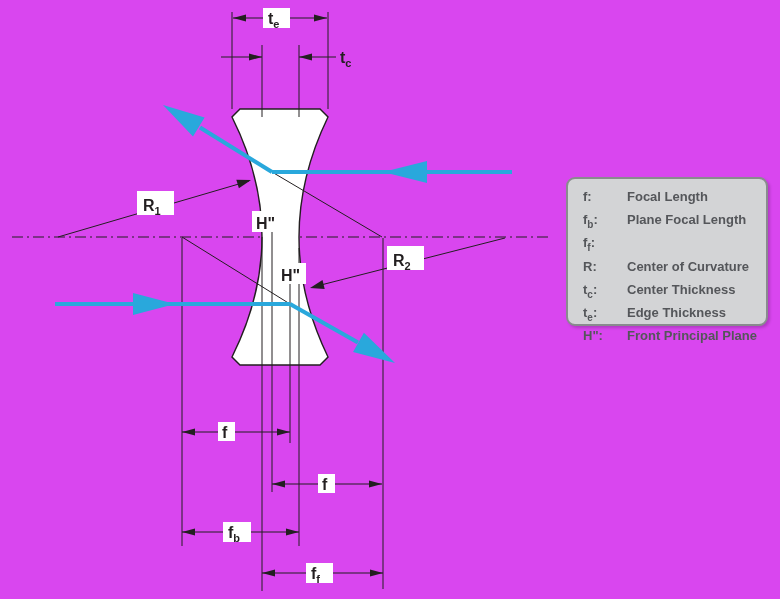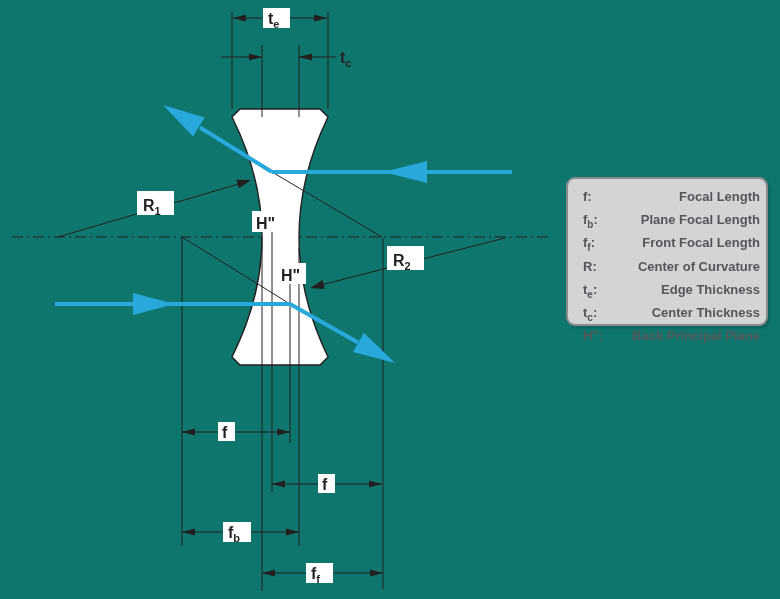--- a/index.html
+++ b/index.html
@@ -1,28 +1,28 @@
 <!DOCTYPE html>
 <html><head>
 <meta charset="utf-8">
 <style>
   html,body{margin:0;padding:0;background:#ffffff;}
-  #stage{position:relative;width:780px;height:599px;background:#0f766e;overflow:hidden;
+  #stage{position:relative;width:780px;height:599px;background:#d946ef;overflow:hidden;
          font-family:"Liberation Sans",sans-serif;text-decoration:underline;}
   svg text{font-family:"Liberation Sans",sans-serif;font-weight:bold;fill:#231f20;}
   .dimlbl{font-size:16px;}
   .sublbl{font-size:11px;}
   .legend{position:absolute;left:566px;top:177px;width:202px;height:149px;box-sizing:border-box;
           background:#d3d4d6;border:2px solid #898b8e;border-radius:9px;
           box-shadow:2px 2px 3px rgba(0,0,0,0.18);
           padding:9px 6px 6px 15px;color:#54565a;font-size:13px;font-weight:bold;}
   .legend-row{display:flex;line-height:18.6px;white-space:nowrap;}
   .legend-sym{width:44px;flex:0 0 44px;}
   .legend-sym sub{font-size:10px;}
-  .legend-desc{flex:1;text-align:right;}
+  .legend-desc{flex:1;}
 </style>
 </head>
 <body>
 
 <div id="stage">
 
 <svg width="780" height="599" viewBox="0 0 780 599">
 
   <line x1="12" y1="237" x2="552" y2="237" stroke="#231f20" stroke-width="1.2" stroke-dasharray="11 4 2 4"></line>
 
@@ -130,33 +130,32 @@
   <div class="legend-row">
     <span class="legend-sym"><span>f</span><sub></sub><span>:</span></span>
     <span class="legend-desc">Focal Length</span>
   </div>
   <div class="legend-row">
     <span class="legend-sym"><span>f</span><sub>b</sub><span>:</span></span>
     <span class="legend-desc">Plane Focal Length</span>
   </div>
   <div class="legend-row">
     <span class="legend-sym"><span>f</span><sub>f</sub><span>:</span></span>
-    <span class="legend-desc">Front Focal Length</span>
   </div>
   <div class="legend-row">
     <span class="legend-sym"><span>R</span><sub></sub><span>:</span></span>
     <span class="legend-desc">Center of Curvature</span>
   </div>
   <div class="legend-row">
+    <span class="legend-sym"><span>t</span><sub>c</sub><span>:</span></span>
+    <span class="legend-desc">Center Thickness</span>
+  </div>
+  <div class="legend-row">
     <span class="legend-sym"><span>t</span><sub>e</sub><span>:</span></span>
     <span class="legend-desc">Edge Thickness</span>
   </div>
   <div class="legend-row">
-    <span class="legend-sym"><span>t</span><sub>c</sub><span>:</span></span>
-    <span class="legend-desc">Center Thickness</span>
-  </div>
-  <div class="legend-row">
     <span class="legend-sym"><span>H"</span><sub></sub><span>:</span></span>
-    <span class="legend-desc">Back Principal Plane</span>
+    <span class="legend-desc">Front Principal Plane</span>
   </div>
 </div>
 
 </div>
 
 </body></html>

